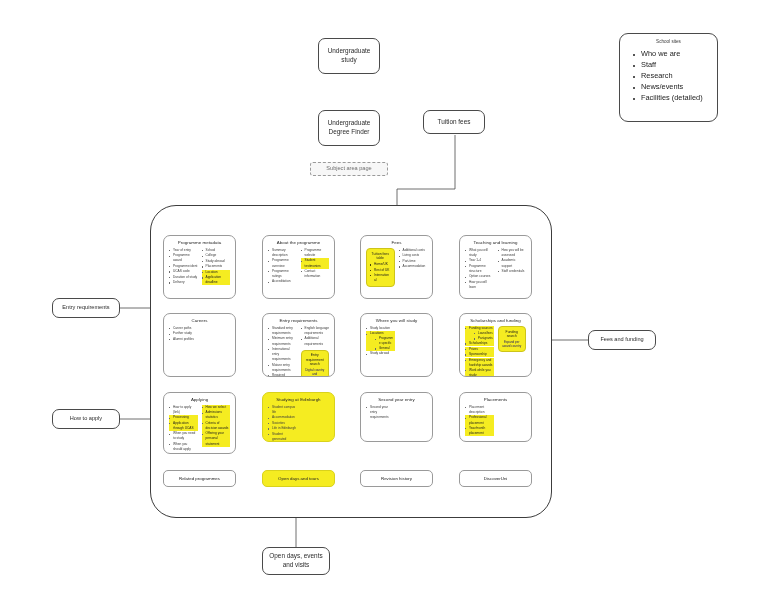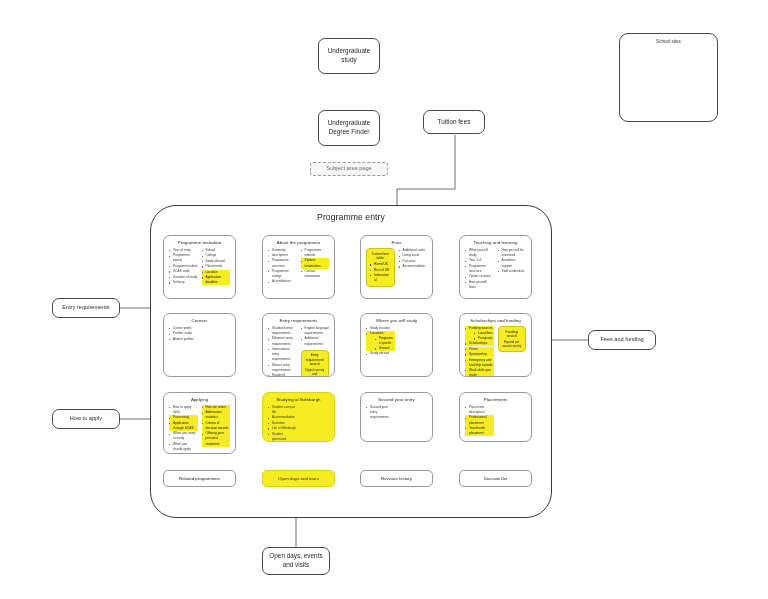--- a/index.html
+++ b/index.html
@@ -141,38 +141,44 @@
   <div class="node n-small dashed" style="left:310px;top:162px;width:78px;height:14px;">
     <span class="lbl">Subject area page</span>
   </div>
 
   <div class="node n-mid" style="left:423px;top:110px;width:62px;height:24px;">
     <span class="lbl">Tuition fees</span>
   </div>
 
   <div id="school-sites">
     <div class="ss-title">School sites</div>
+    <ul>
+      <li>Who we are</li>
+      <li>Staff</li>
+      <li>Research</li>
+      <li>News/events</li>
+      <li>Facilities (detailed)</li>
+    </ul>
   </div>
 
   <div class="node n-small" style="left:52px;top:298px;width:68px;height:20px;">
     <span class="lbl">Entry requirements</span>
   </div>
   <div class="node n-small" style="left:52px;top:409px;width:68px;height:20px;">
     <span class="lbl">How to apply</span>
   </div>
   <div class="node n-small" style="left:588px;top:330px;width:68px;height:20px;">
     <span class="lbl">Fees and funding</span>
   </div>
 
   <div class="node n-mid" style="left:262px;top:547px;width:68px;height:28px;">
     <span class="lbl">Open days, events and visits</span>
   </div>
 
   <div id="prog-frame"></div>
-  <div id="prog-title">Programme entry</div>
 
   <div class="card" style="left:163px;top:235px;width:73px;height:64px;">
     <div class="c-title">Programme metadata</div>
     <div class="cols">
       <div class="col">
           <ul class="bl">
         <li>Year of entry</li>
         <li>Programme award</li>
         <li>Programme ident</li>
         <li>UCAS code</li>

